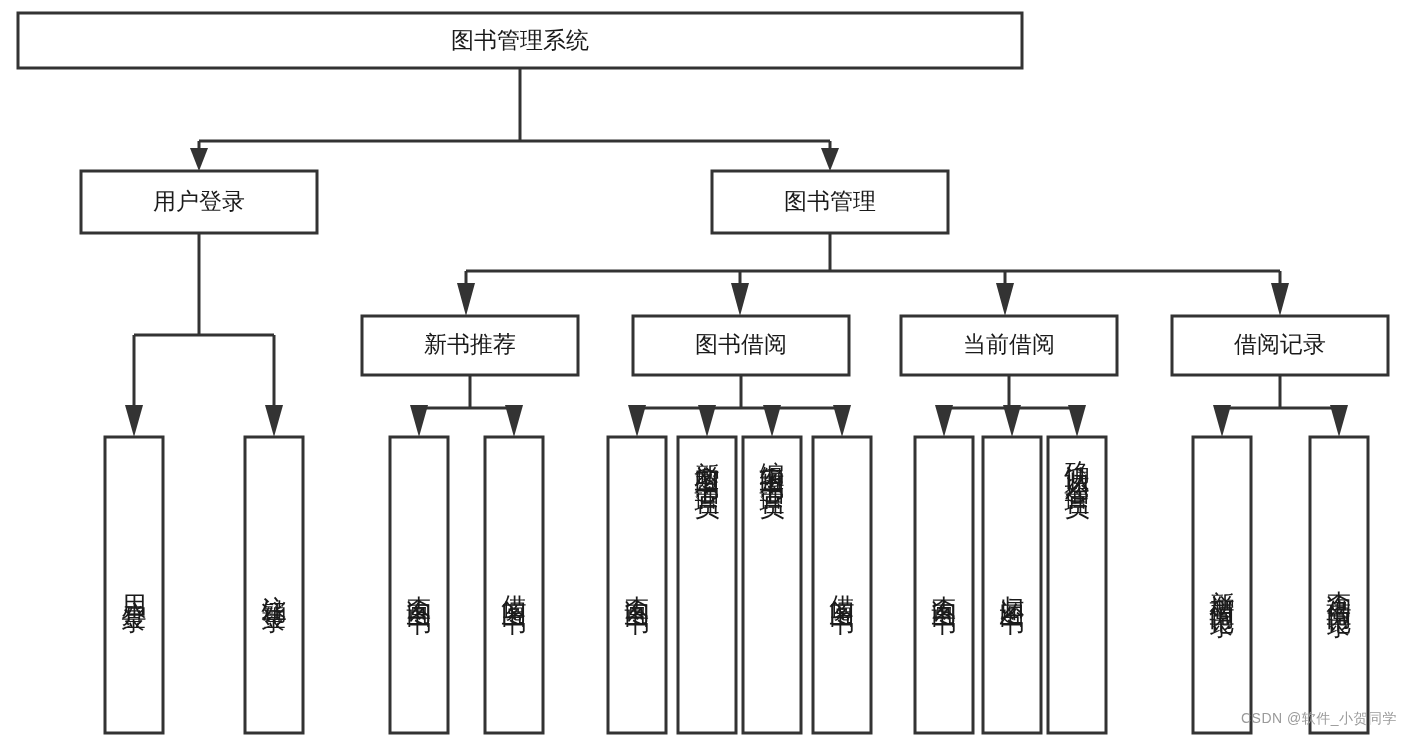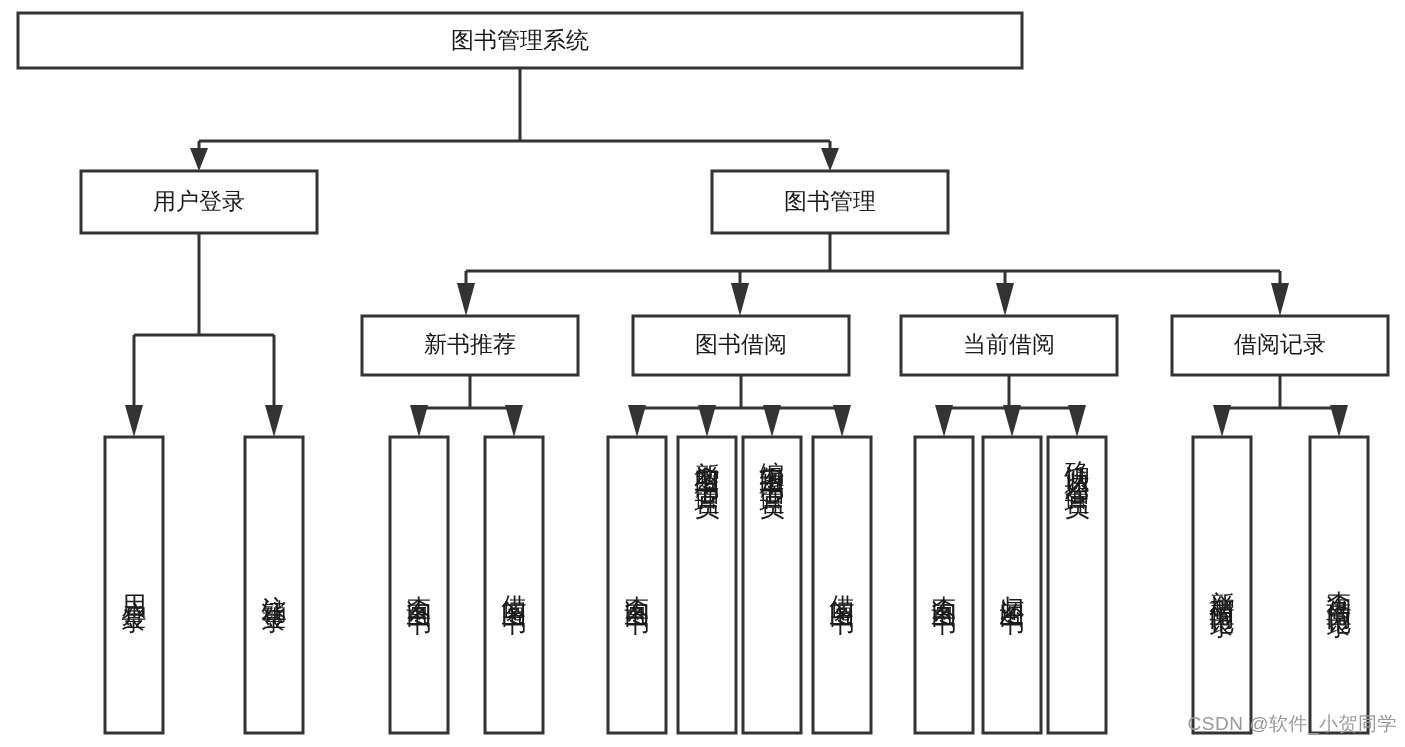--- a/index.html
+++ b/index.html
@@ -63,23 +63,23 @@
     font-size: 25px;
     line-height: 1.08;
     letter-spacing: 5px;
     color: #1a1a1a;
     white-space: nowrap;
     text-align: center;
   }
   .watermark {
     position: absolute;
     right: 8px;
-    bottom: 5px;
-    font-family: "Liberation Sans", "DejaVu Sans", sans-serif;
-    font-size: 19px;
+    bottom: 14px;
+    font-family: "Liberation Sans", "DejaVu Sans", sans-serif;
+    font-size: 14px;
     color: #9a9a9a;
     white-space: nowrap;
     letter-spacing: 0.5px;
   }
 </style>
 </head>
 <body>
 
 <div id="diagram-root">
 

